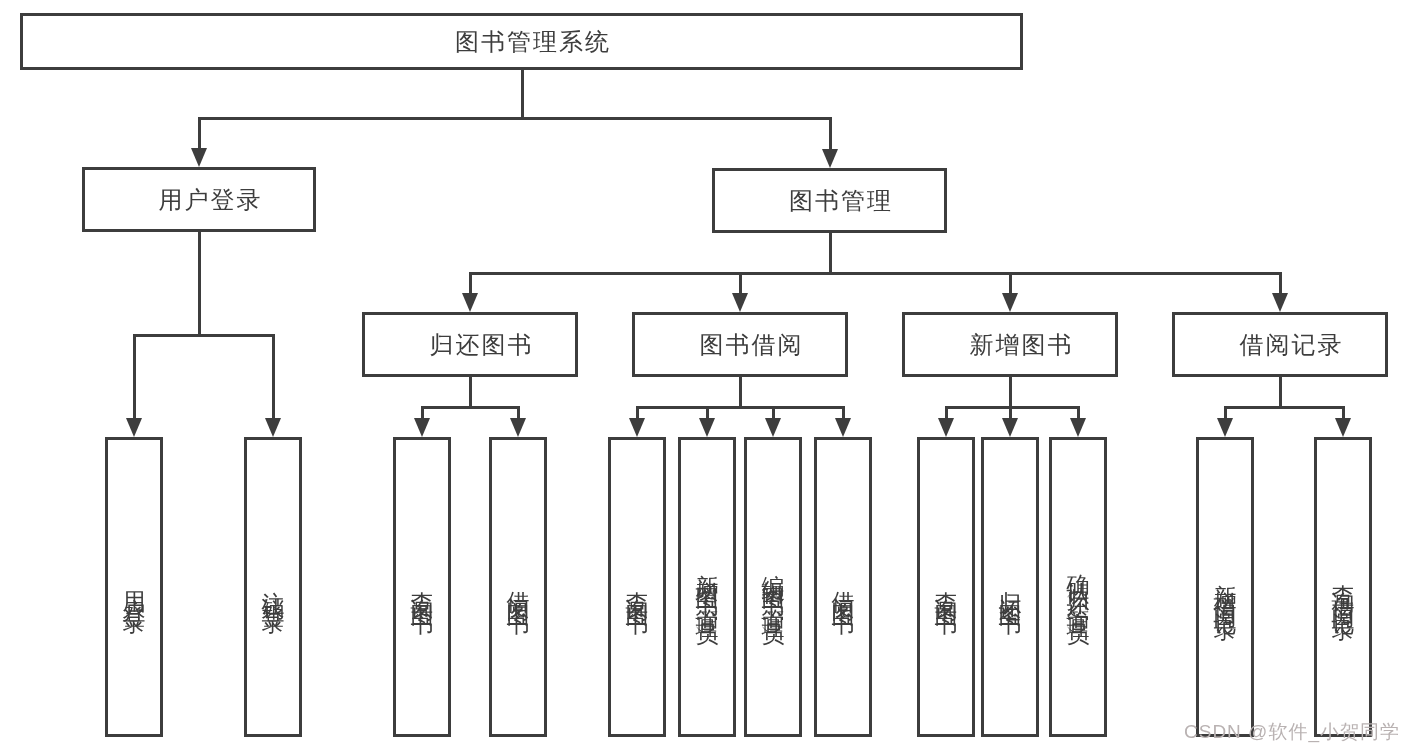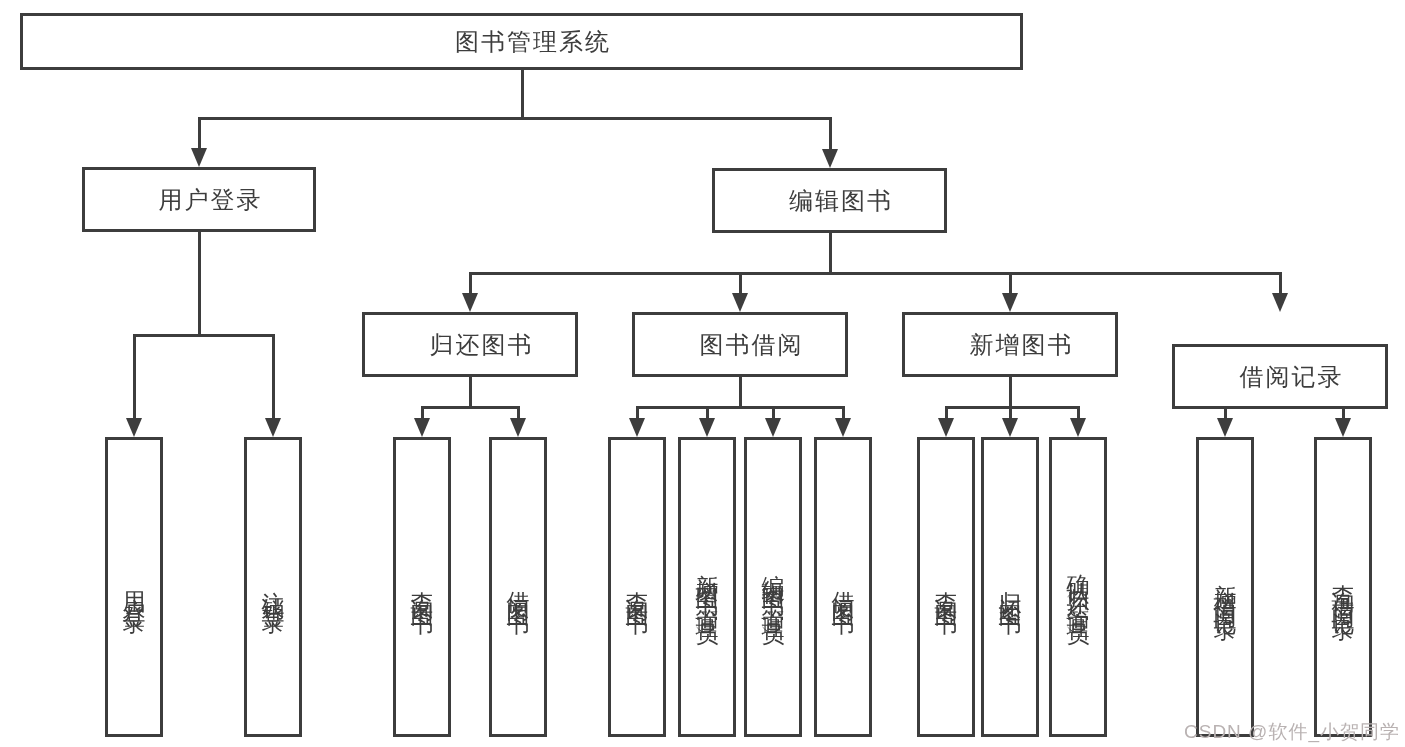--- a/index.html
+++ b/index.html
@@ -120,32 +120,32 @@
       <div class="edge-arrowhead" style="left: 1335px; top: 418px;"></div>
     </div>
   <div id="nodes-layer">
       <div class="node h" style="left: 20px; top: 13px; width: 1003px; height: 57px;">
         <span>图书管理系统</span>
       </div>
       <div class="node h" style="left: 82px; top: 167px; width: 234px; height: 65px;">
         <span>用户登录</span>
       </div>
       <div class="node h" style="left: 712px; top: 168px; width: 235px; height: 65px;">
-        <span>编辑图书</span>
+        <span>图书管理</span>
       </div>
       <div class="node h" style="left: 362px; top: 312px; width: 216px; height: 65px;">
         <span>归还图书</span>
       </div>
       <div class="node h" style="left: 632px; top: 312px; width: 216px; height: 65px;">
         <span>图书借阅</span>
       </div>
       <div class="node h" style="left: 902px; top: 312px; width: 216px; height: 65px;">
         <span>新增图书</span>
       </div>
-      <div class="node h" style="left: 1172px; top: 312px; width: 216px; height: 65px; margin-top: 32px;">
+      <div class="node h" style="left: 1172px; top: 312px; width: 216px; height: 65px;">
         <span>借阅记录</span>
       </div>
       <div class="node v" style="left: 105px; top: 437px; width: 58px; height: 300px;">
         <span>用户登录</span>
       </div>
       <div class="node v" style="left: 244px; top: 437px; width: 58px; height: 300px;">
         <span>注销登录</span>
       </div>
       <div class="node v" style="left: 393px; top: 437px; width: 58px; height: 300px;">
         <span>查询图书</span>

